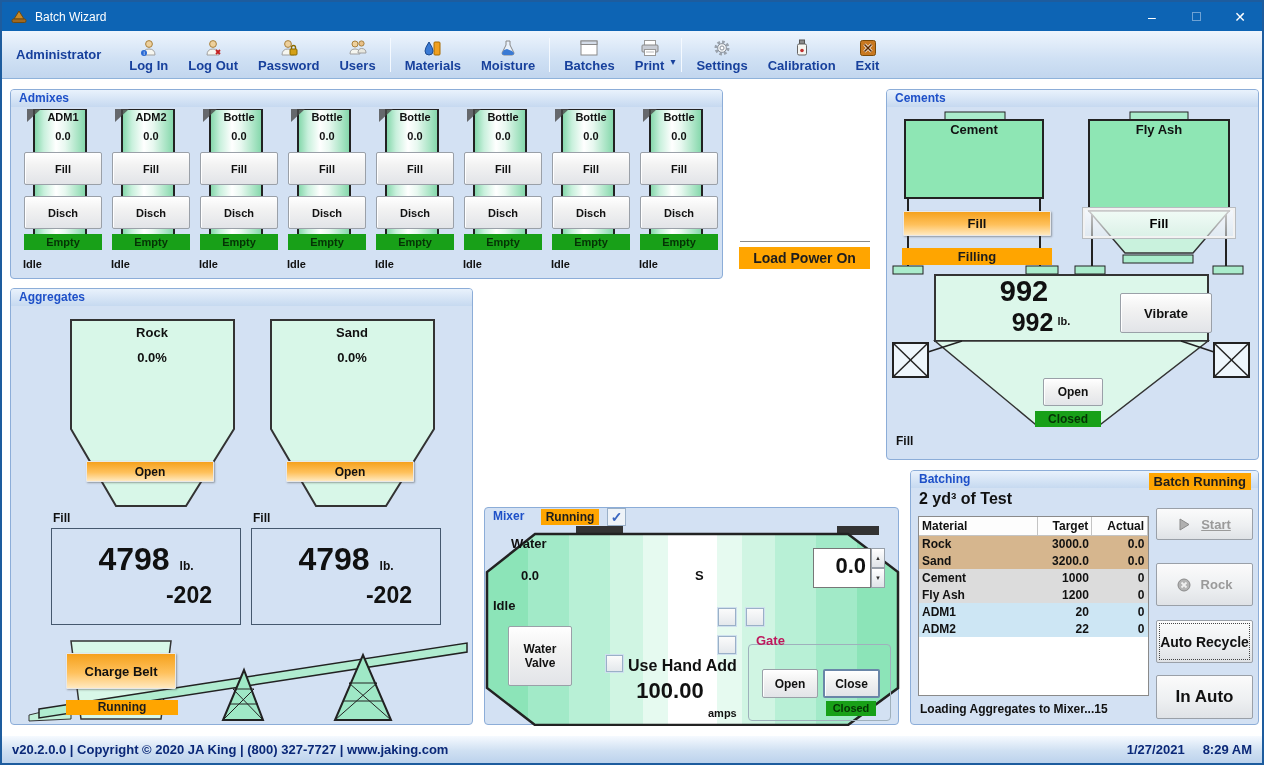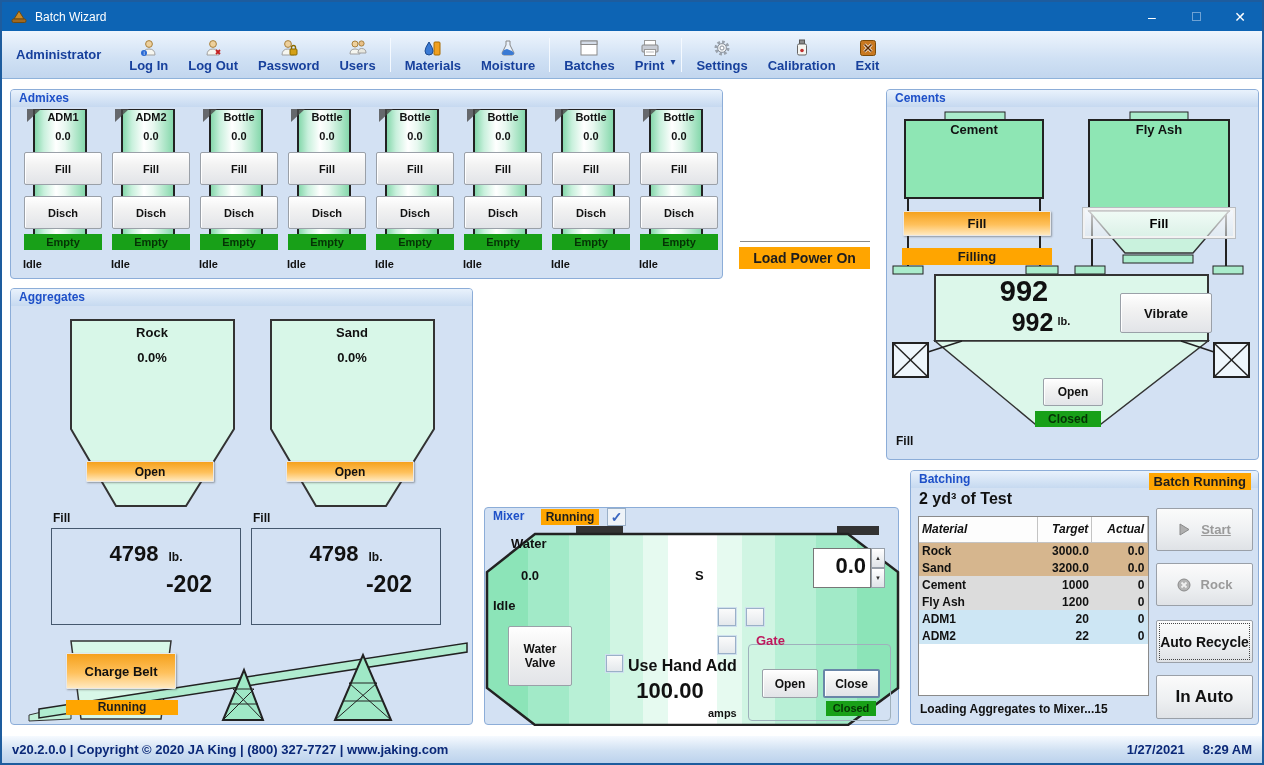--- a/index.html
+++ b/index.html
@@ -70,21 +70,21 @@
   #cem-closed { position:absolute; left:148px; top:321px; width:66px; height:16px; font-size:12px; line-height:16px; }
   #cem-mode { position:absolute; left:9px; top:344px; font-size:12px; font-weight:bold; color:#111; }
 
   
   #aggregates { left:8px; top:209px; width:463px; height:437px; }
   .bin-name { position:absolute; width:120px; text-align:center; font-size:13px; font-weight:bold; color:#111; }
   .agg-open { position:absolute; width:128px; height:21px; font-size:12px; }
   .agg-fill { position:absolute; font-size:12px; font-weight:bold; color:#111; }
   .wbox { position:absolute; top:239px; width:190px; height:97px; border:1px solid #45586e; }
   .wline1 { display:flex; align-items:baseline; justify-content:center; margin-top:12px; }
-  .wline1 .big { font-size:22px; font-weight:bold; color:#111; }
+  .wline1 .big { font-size:32px; font-weight:bold; color:#111; }
   .wline1 .unit { font-size:12px; font-weight:bold; margin-left:10px; color:#111; }
   .wline2 { text-align:right; padding-right:28px; font-size:23px; font-weight:bold; color:#111; margin-top:4px; }
   #charge-belt { position:absolute; left:55px; top:364px; width:110px; height:36px; font-size:13px; z-index:2; }
   #belt-running { position:absolute; left:55px; top:411px; width:112px; height:15px; font-size:12px; line-height:15px; z-index:2; }
 
   
   #mixer { left:482px; top:428px; width:415px; height:218px; }
   #mixer .phead { background:none; border:none; position:absolute; left:0; top:0; width:100%; }
   .mix-running { position:absolute; left:56px; top:1px; width:58px; height:16px; font-size:12px; line-height:16px; }
   .mix-check { position:absolute; left:122px; top:0px; width:19px; height:18px; background:#eef3f8; border:1px solid #9ab0c8; color:#3a66c0; font-size:14px; font-weight:bold; text-align:center; line-height:16px; }
@@ -101,31 +101,31 @@
   #gate-open { position:absolute; left:277px; top:161px; width:56px; height:29px; font-size:12px; }
   #gate-close { position:absolute; left:338px; top:161px; width:57px; height:29px; font-size:12px; border:2px solid #6a86a8; }
   #gate-closed { position:absolute; left:341px; top:193px; width:50px; height:15px; font-size:11px; line-height:15px; }
 
   
   #batching { left:908px; top:391px; width:349px; height:255px; }
   #batch-badge { position:absolute; right:7px; top:2px; height:17px; padding:0 5px; font-size:13px; line-height:17px; }
   .batch-title { position:absolute; left:8px; top:19px; font-size:16px; font-weight:bold; color:#111; }
   .btable-wrap { position:absolute; left:7px; top:45px; width:231px; height:180px; background:#fff; border:1px solid #8a8a8a; overflow:hidden; }
   table.btable { border-collapse:collapse; width:100%; font-size:12px; font-weight:bold; color:#111; }
-  .btable th { height:25px; background:#fdfdfd; border-right:1px solid #c4c4c4; border-bottom:1px solid #c4c4c4; font-size:12px; text-align:left; padding:0 3px;font-style:italic; }
+  .btable th { height:18px; background:#fdfdfd; border-right:1px solid #c4c4c4; border-bottom:1px solid #c4c4c4; font-size:12px; text-align:left; padding:0 3px; }
   .btable th.num, .btable td.num { text-align:right; }
   .btable td { height:17px; padding:0 3px; }
   .btable col.c1 { width:120px; } .btable col.c2 { width:55px; } .btable col.c3 { width:56px; }
   tr.r-agg td { background:#d6b68e; }
   tr.r-cem td { background:#dcdcdc; }
   tr.r-adm td { background:#cde6f4; }
   .batch-status { position:absolute; left:9px; top:231px; font-size:12px; font-weight:bold; color:#111; }
   .bbtn { position:absolute; left:245px; width:97px; background:linear-gradient(#fbfbfb,#eef0f2 55%,#dfe2e6); border:1px solid #9aa0a8; border-radius:2px; display:flex; align-items:center; justify-content:center; gap:10px; }
   .bbtn.disabled { color:#9a9a9a; font-weight:bold; font-size:13px; }
-  #btn-start { top:37px; height:43px;text-decoration:underline; }
+  #btn-start { top:37px; height:32px;text-decoration:underline; }
   #btn-abort { top:92px; height:43px; }
   #btn-recycle { top:149px; height:43px; font-size:14px; font-weight:bold; color:#111; outline:1px dotted #444; outline-offset:-4px; }
   #btn-inauto { top:204px; height:44px; font-size:17px; font-weight:bold; color:#111; }
 
   
   .statusbar { height:28px; flex:none; background:linear-gradient(#f6faff,#cfe0f2 55%,#bcd2ec); border-top:1px solid #ffffff; display:flex; align-items:center; font-size:13px; font-weight:bold; color:#0a2878; padding:0 10px; }
   .sb-right { margin-left:auto; display:flex; gap:18px; }
 </style>
 </head>
 <body>

